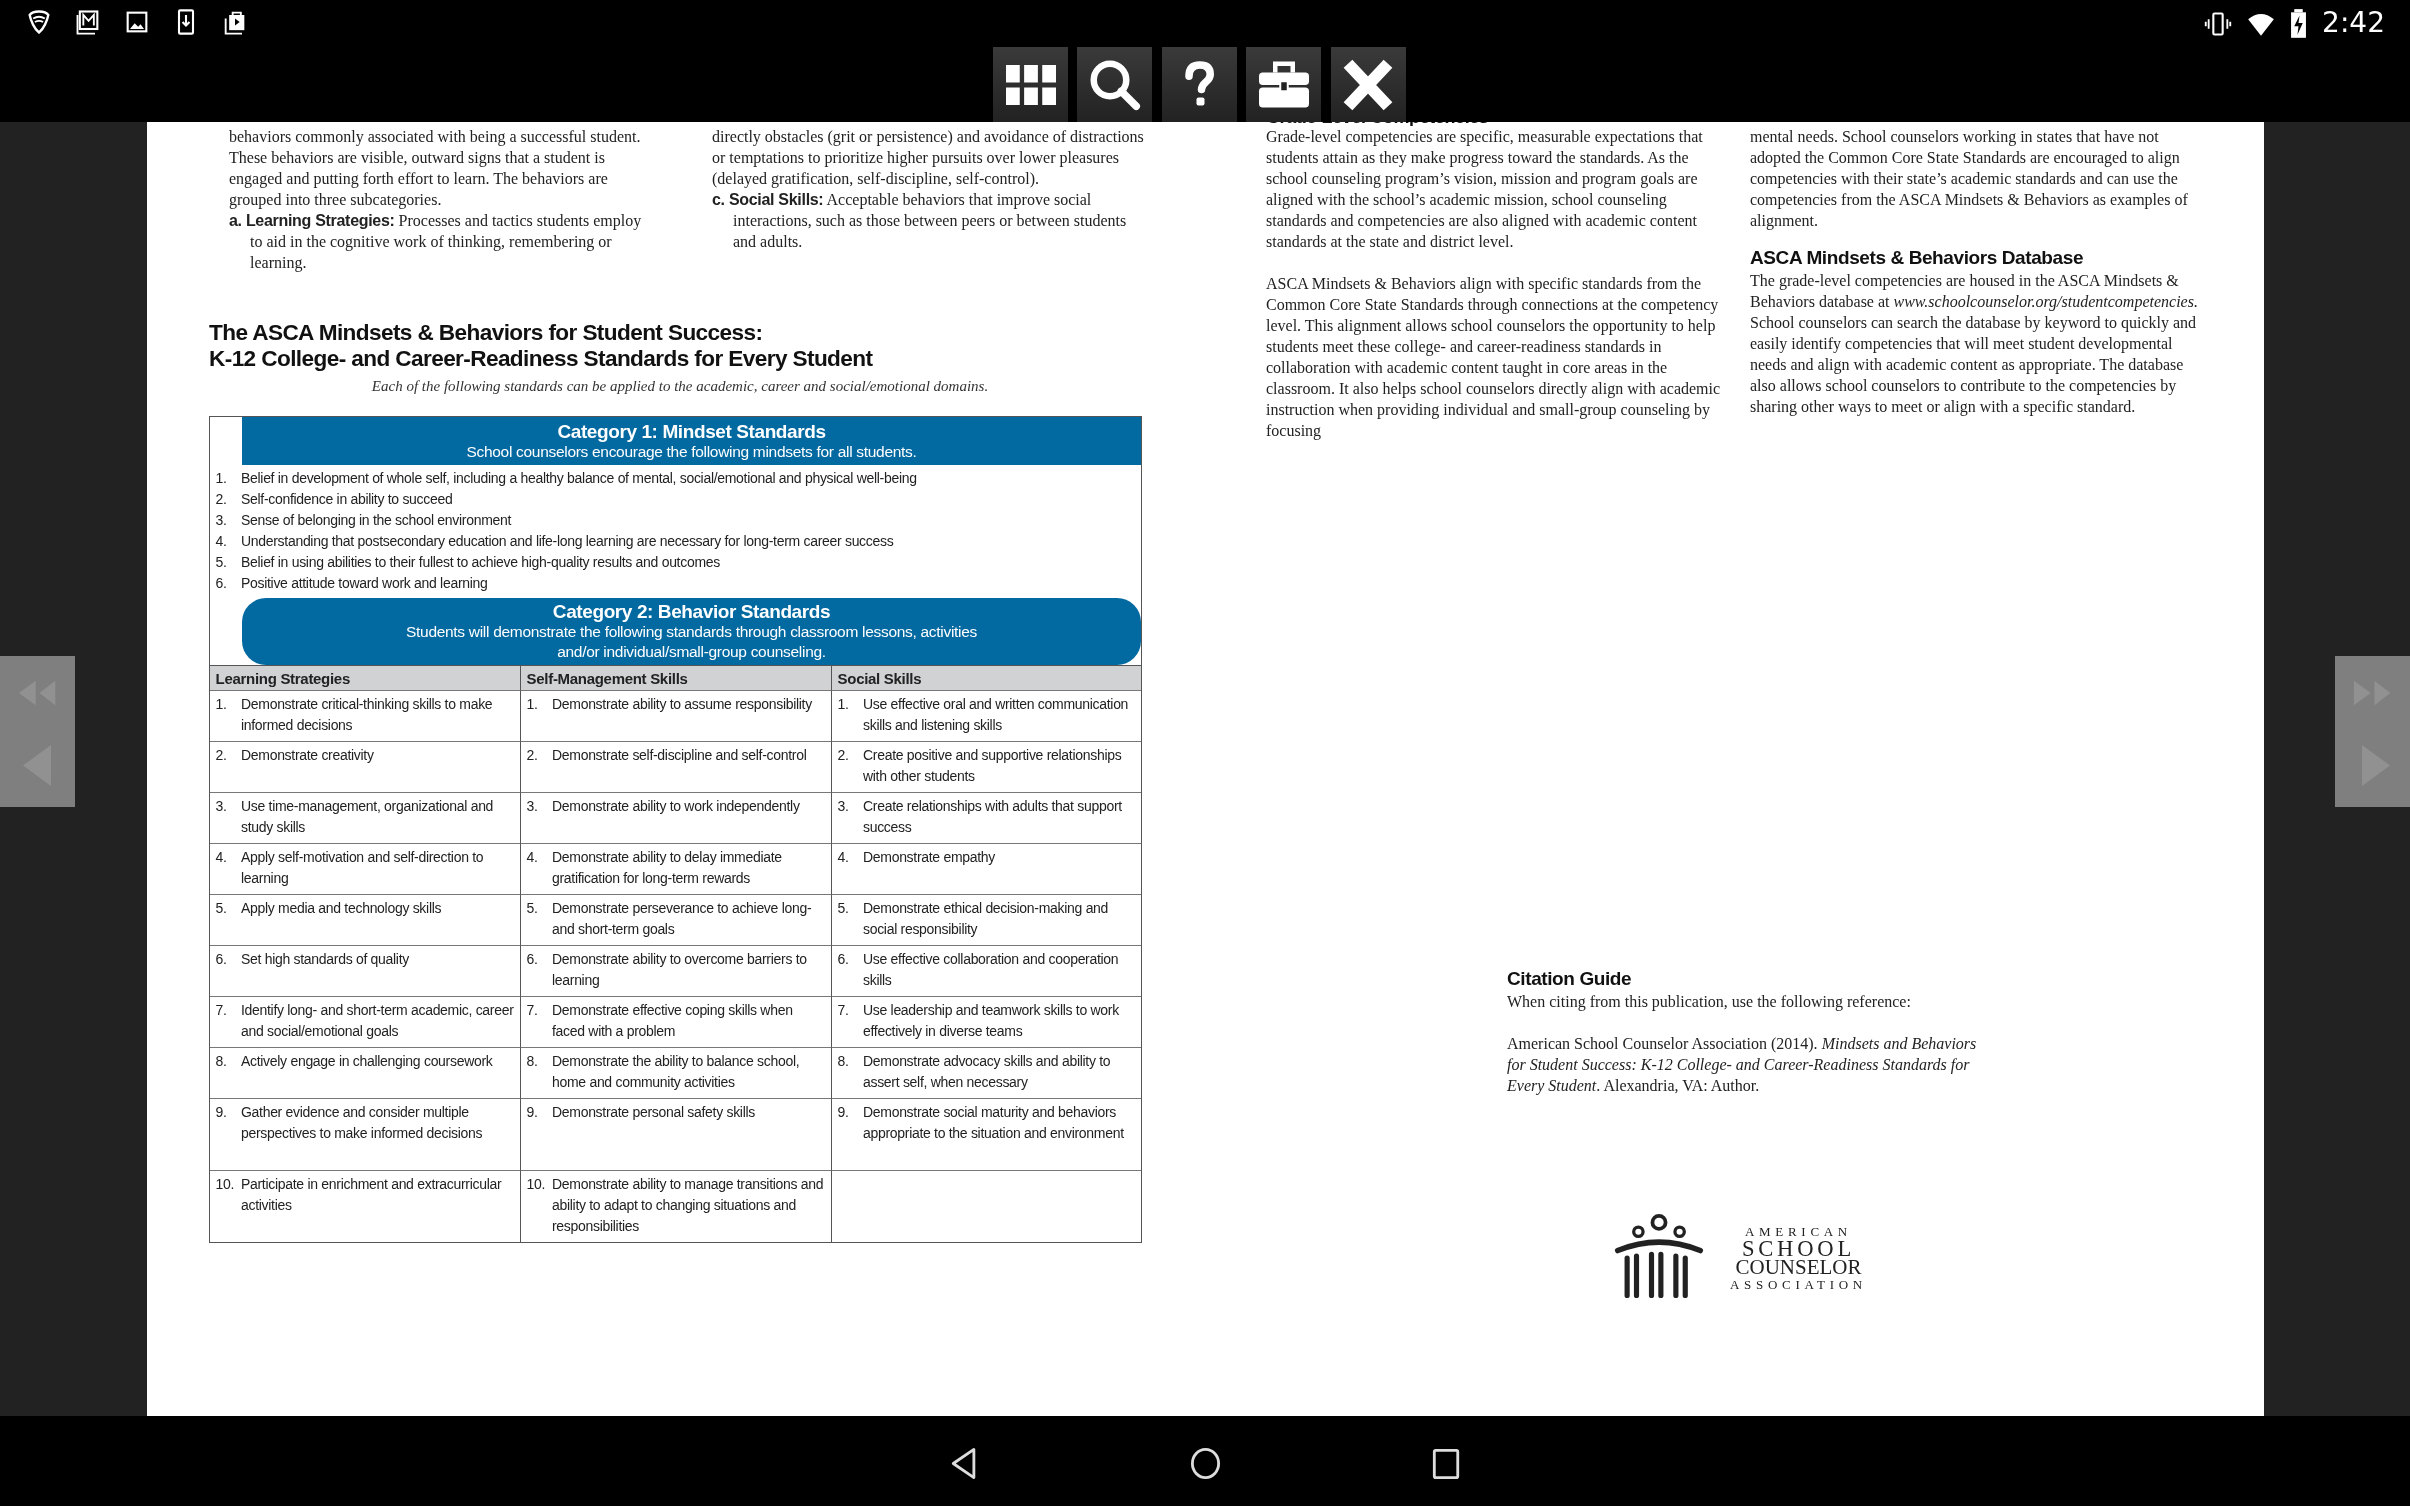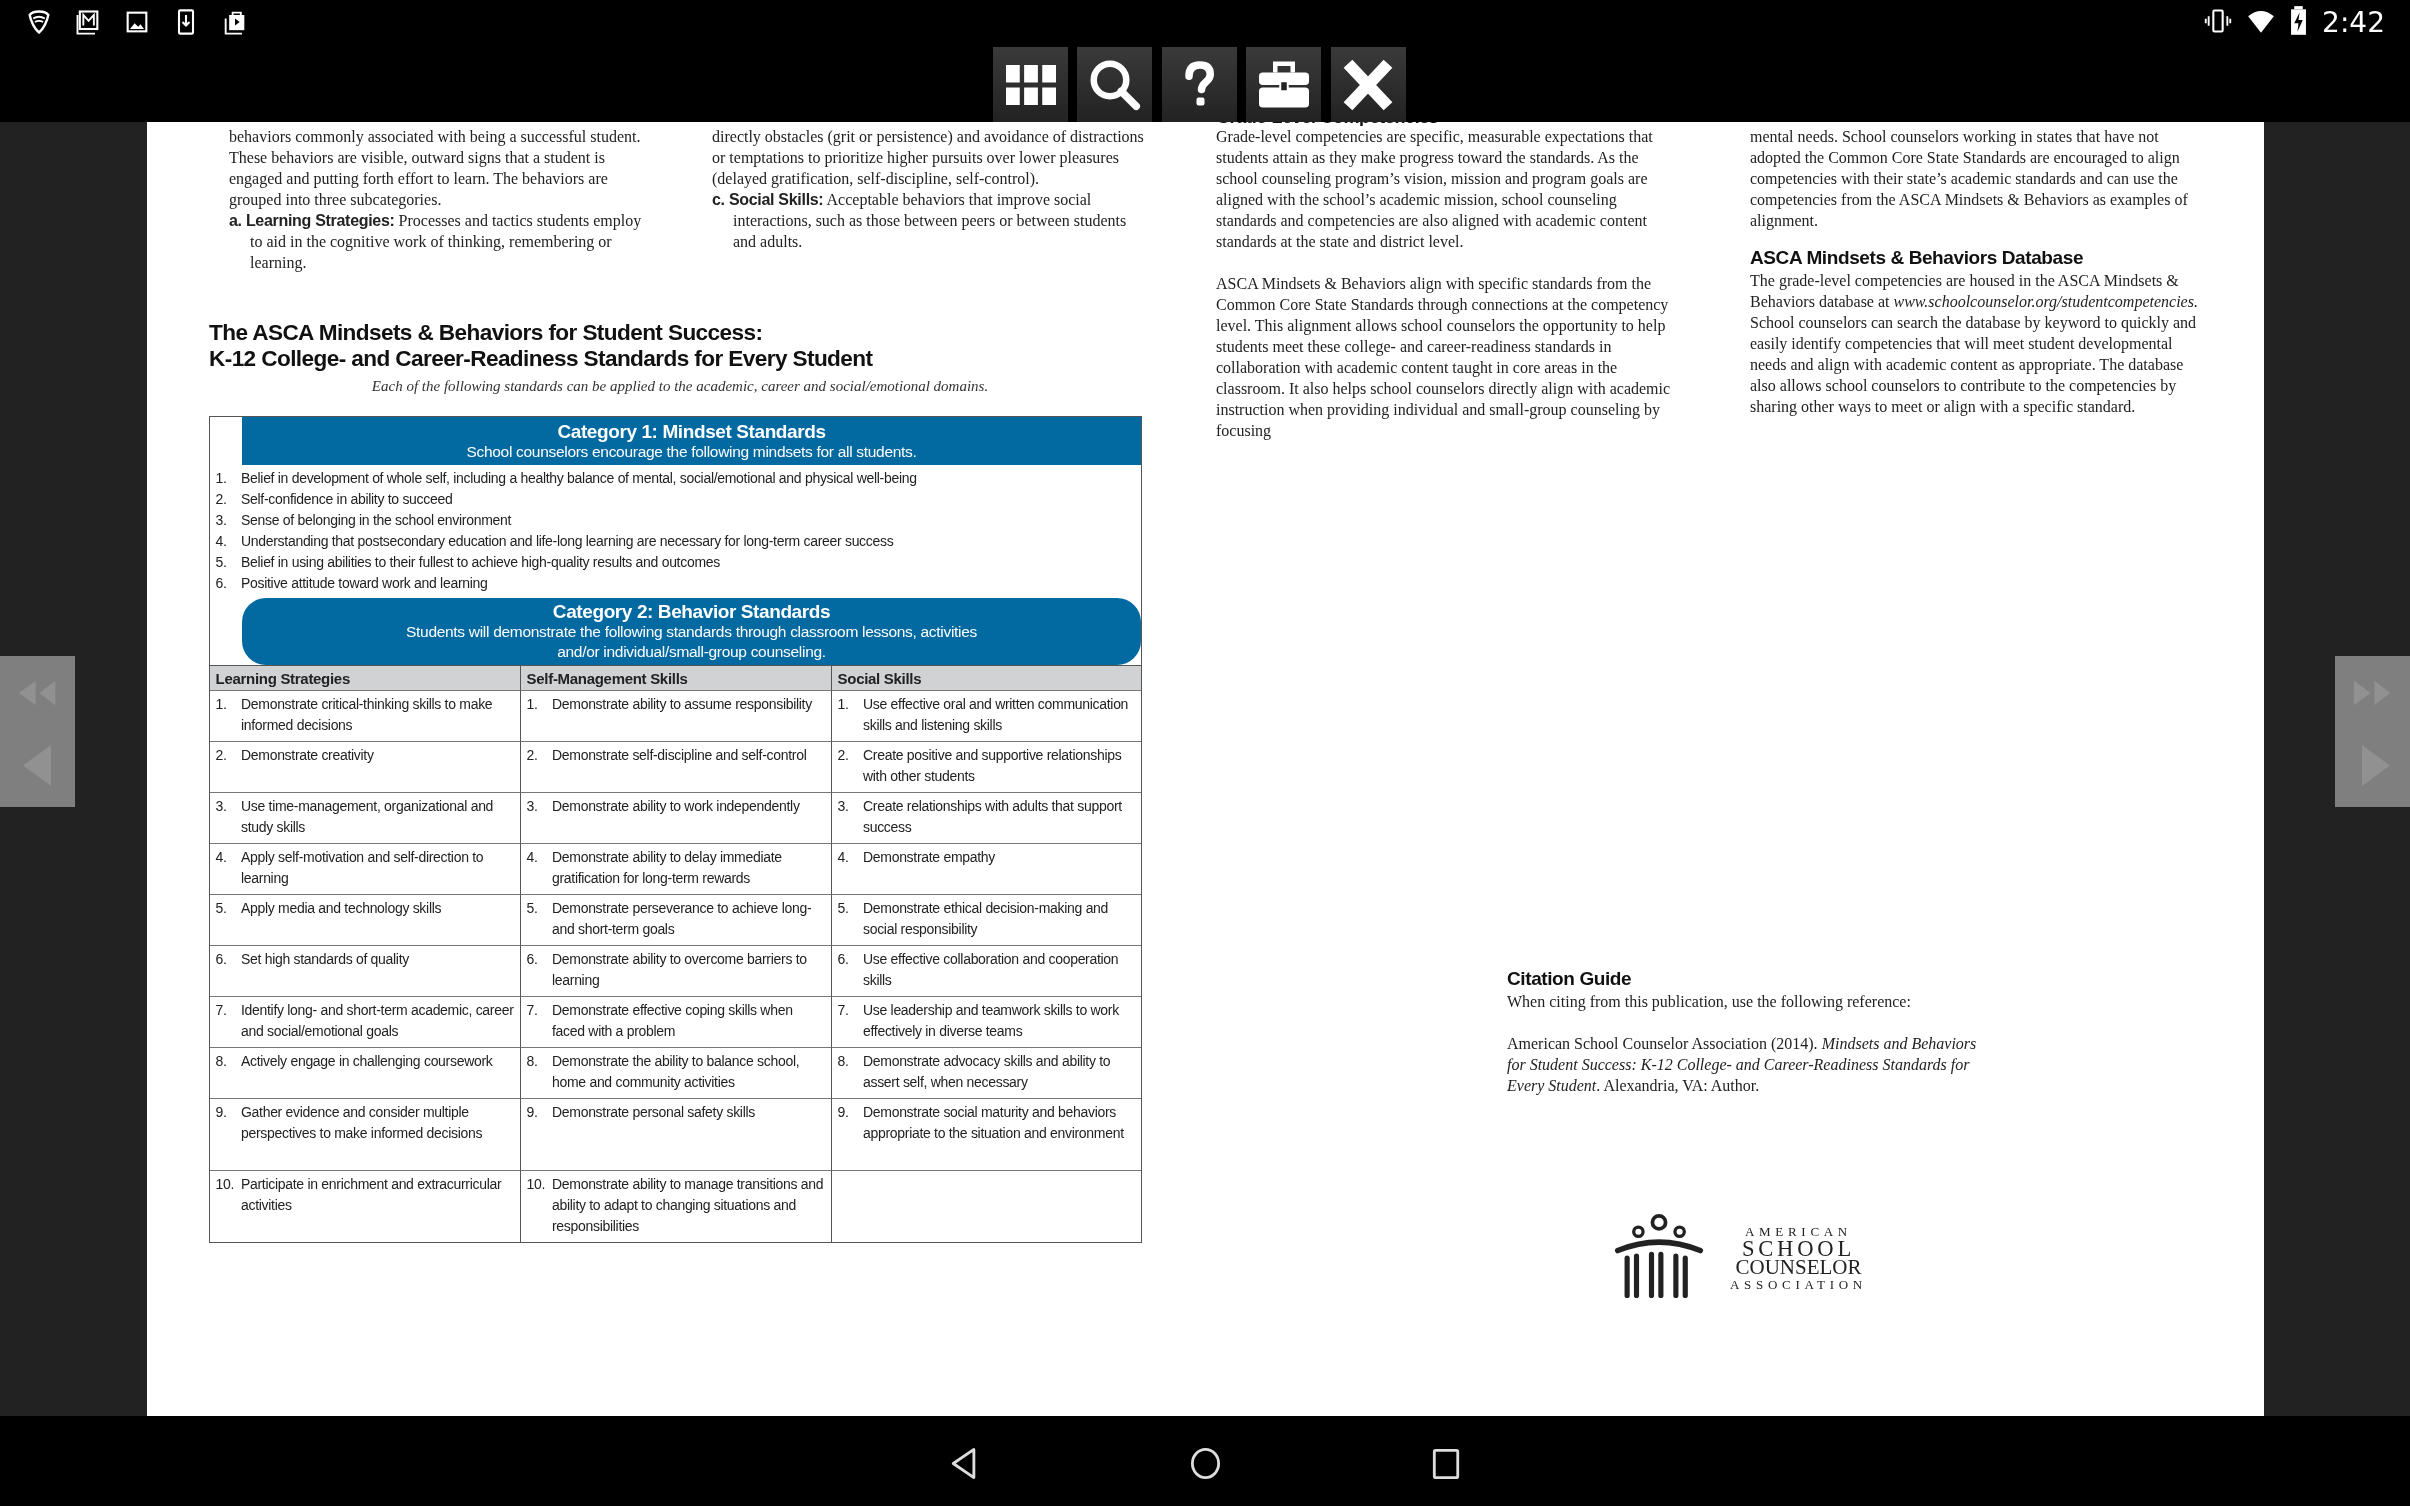--- a/index.html
+++ b/index.html
@@ -3,21 +3,21 @@
 <meta charset="utf-8">
 <style>
   * { box-sizing: border-box; margin: 0; padding: 0; }
   html, body { width: 2411px; height: 1507px; overflow: hidden; background: #000; }
   body { position: relative; font-family: "Liberation Sans", sans-serif; }
 
   
   .status-bar { position: absolute; left: 0; top: 0; width: 2411px; height: 45px; background: #000; color: #fff; }
   .status-left { position: absolute; left: 24.5px; top: 7.5px; display: flex; gap: 21px; align-items: center; }
   .status-left svg { width: 28px; height: 28px; }
-  .status-right { position: absolute; right: 26px; top: 5.6px; display: flex; gap: 15px; align-items: flex-start; }
+  .status-right { position: absolute; right: 26px; top: 5.6px; display: flex; gap: 15px; align-items: flex-end; }
   .status-right svg { width: 28px; height: 30px; }
   .clock { font-family: "DejaVu Sans", sans-serif; font-size: 28px; color: #fff; }
 
   
   .viewer { position: absolute; left: 0; top: 45px; width: 2411px; height: 1371px; background: #222; overflow: hidden; }
   .page-area { position: absolute; left: 147px; top: 77px; width: 2117px; height: 1339px; background: #fff; }
 
   
   .toolbar { position: absolute; left: 993px; top: 47px; display: flex; gap: 9.4px; z-index: 5; }
   .tb-btn { width: 75px; height: 75px; background: linear-gradient(#3a3a3a, #222); display: flex; align-items: center; justify-content: center; cursor: pointer; }
@@ -332,21 +332,21 @@
         <span class="n">10.</span>
         <span>Demonstrate ability to manage transitions and ability to adapt to changing situations and responsibilities</span>
       </div>
       <div class="cell c3" style="height: 72px;">
         <span class="n"></span>
         <span></span>
       </div>
     </div>
 </div>
 
-<div class="doc" style="left:1216px; top:107px; width:461px;">
+<div class="doc" style="left:1266px; top:107px; width:461px;">
   <div class="h-bold" style="font-size:18px; line-height:21px; height:19px; overflow:hidden;">Grade-Level Competencies</div>
   <p style="margin-top:0;">Grade-level competencies are specific, measurable expectations that students attain as they make progress toward the standards. As the school counseling program’s vision, mission and program goals are aligned with the school’s academic mission, school counseling standards and competencies are also aligned with academic content standards at the state and district level.</p>
   <p style="margin-top:21px;">ASCA Mindsets &amp; Behaviors align with specific standards from the Common Core State Standards through connections at the competency level. This alignment allows school counselors the opportunity to help students meet these college- and career-readiness standards in collaboration with academic content taught in core areas in the classroom. It also helps school counselors directly align with academic instruction when providing individual and small-group counseling by focusing</p>
 </div>
 <div class="doc" style="left:1750px; top:126px; width:461px;">
   <p>mental needs. School counselors working in states that have not adopted the Common Core State Standards are encouraged to align competencies with their state’s academic standards and can use the competencies from the ASCA Mindsets &amp; Behaviors as examples of alignment.</p>
   <div class="h-bold" style="font-size:19px; line-height:22.6px; margin-top:16px;">ASCA Mindsets &amp; Behaviors Database</div>
   <p><span>The grade-level competencies are housed in the ASCA Mindsets &amp; Behaviors database at </span><span class="italic">www.schoolcounselor.org/studentcompetencies.</span><span> School counselors can search the database by keyword to quickly and easily identify competencies that will meet student developmental needs and align with academic content as appropriate. The database also allows school counselors to contribute to the competencies by sharing other ways to meet or align with a specific standard.</span></p>
 </div>
 

